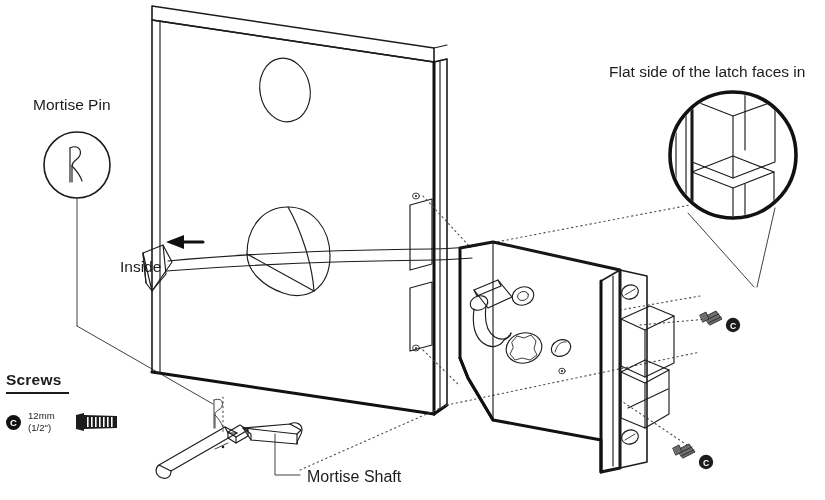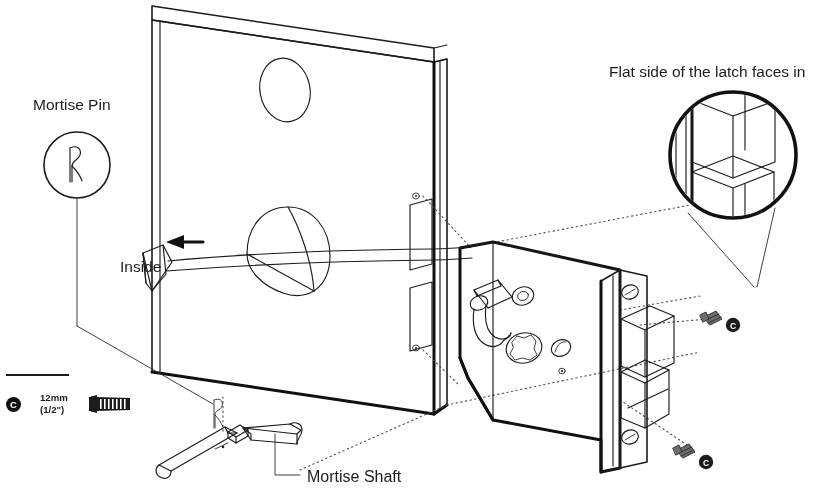--- a/index.html
+++ b/index.html
@@ -78,23 +78,23 @@
     color: #ffffff;
     font-size: 9.5px;
     font-weight: bold;
     display: flex;
     align-items: center;
     justify-content: center;
     flex: 0 0 auto;
     font-family: "Liberation Sans", sans-serif;
   }
   #screw-size {
-    margin-left: 19px;
+    margin-left: 7px;
     font-size: 9.6px;
-    font-weight: bold;
+    font-weight: normal;
     line-height: 1.25;
     color: #1c1c1c;
   }
   #screw-pic { margin-left: 18px; width: 48px; height: 22px; }
 </style>
 </head>
 <body>
 
 <div id="stage">
 
@@ -340,20 +340,21 @@
 
   <div class="lbl" id="label-mortise-pin">Mortise Pin</div>
 
   <div class="lbl" id="label-inside">Inside</div>
 
   <div class="lbl" id="label-mortise-shaft">Mortise Shaft</div>
 
   <div class="lbl" id="label-flat-side">Flat side of the latch faces in</div>
 
   <div id="screws-block">
+    <div id="screws-title">Screws</div>
     <div id="screws-rule"></div>
     <div id="screws-row">
       <div id="screw-marker">C</div>
       <div id="screw-size">
         <div>12mm</div>
         <div>(1/2")</div>
       </div>
       <svg id="screw-pic" viewBox="0 0 48 22">
         <path fill="#1c1c1c" d="M3,4 L11,2 L11,20 L3,18 Z"></path>
         <path fill="#1c1c1c" d="M11,4 L44,5 L44,17 L11,18 Z"></path>

